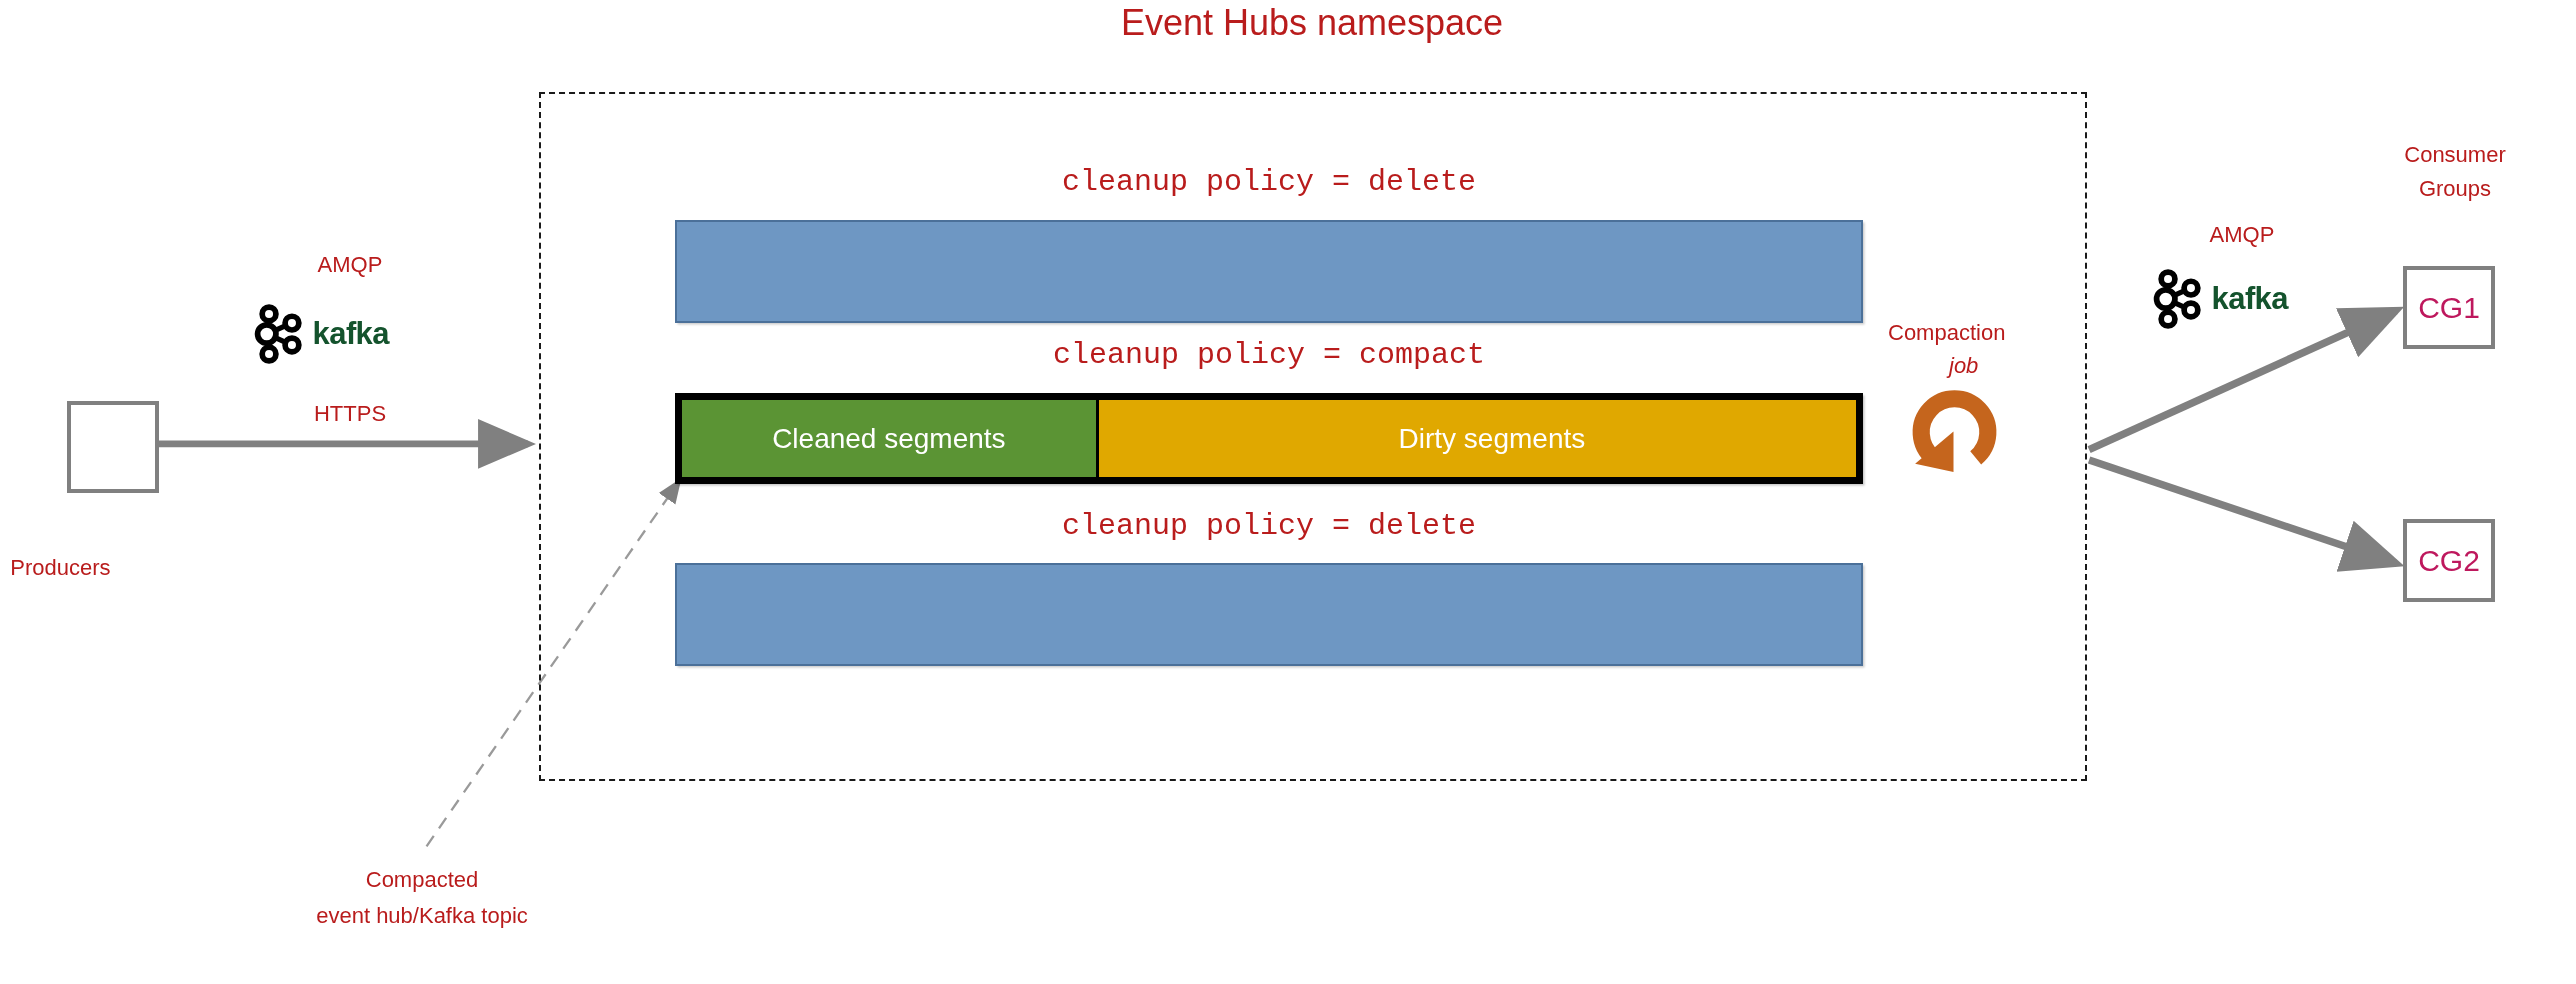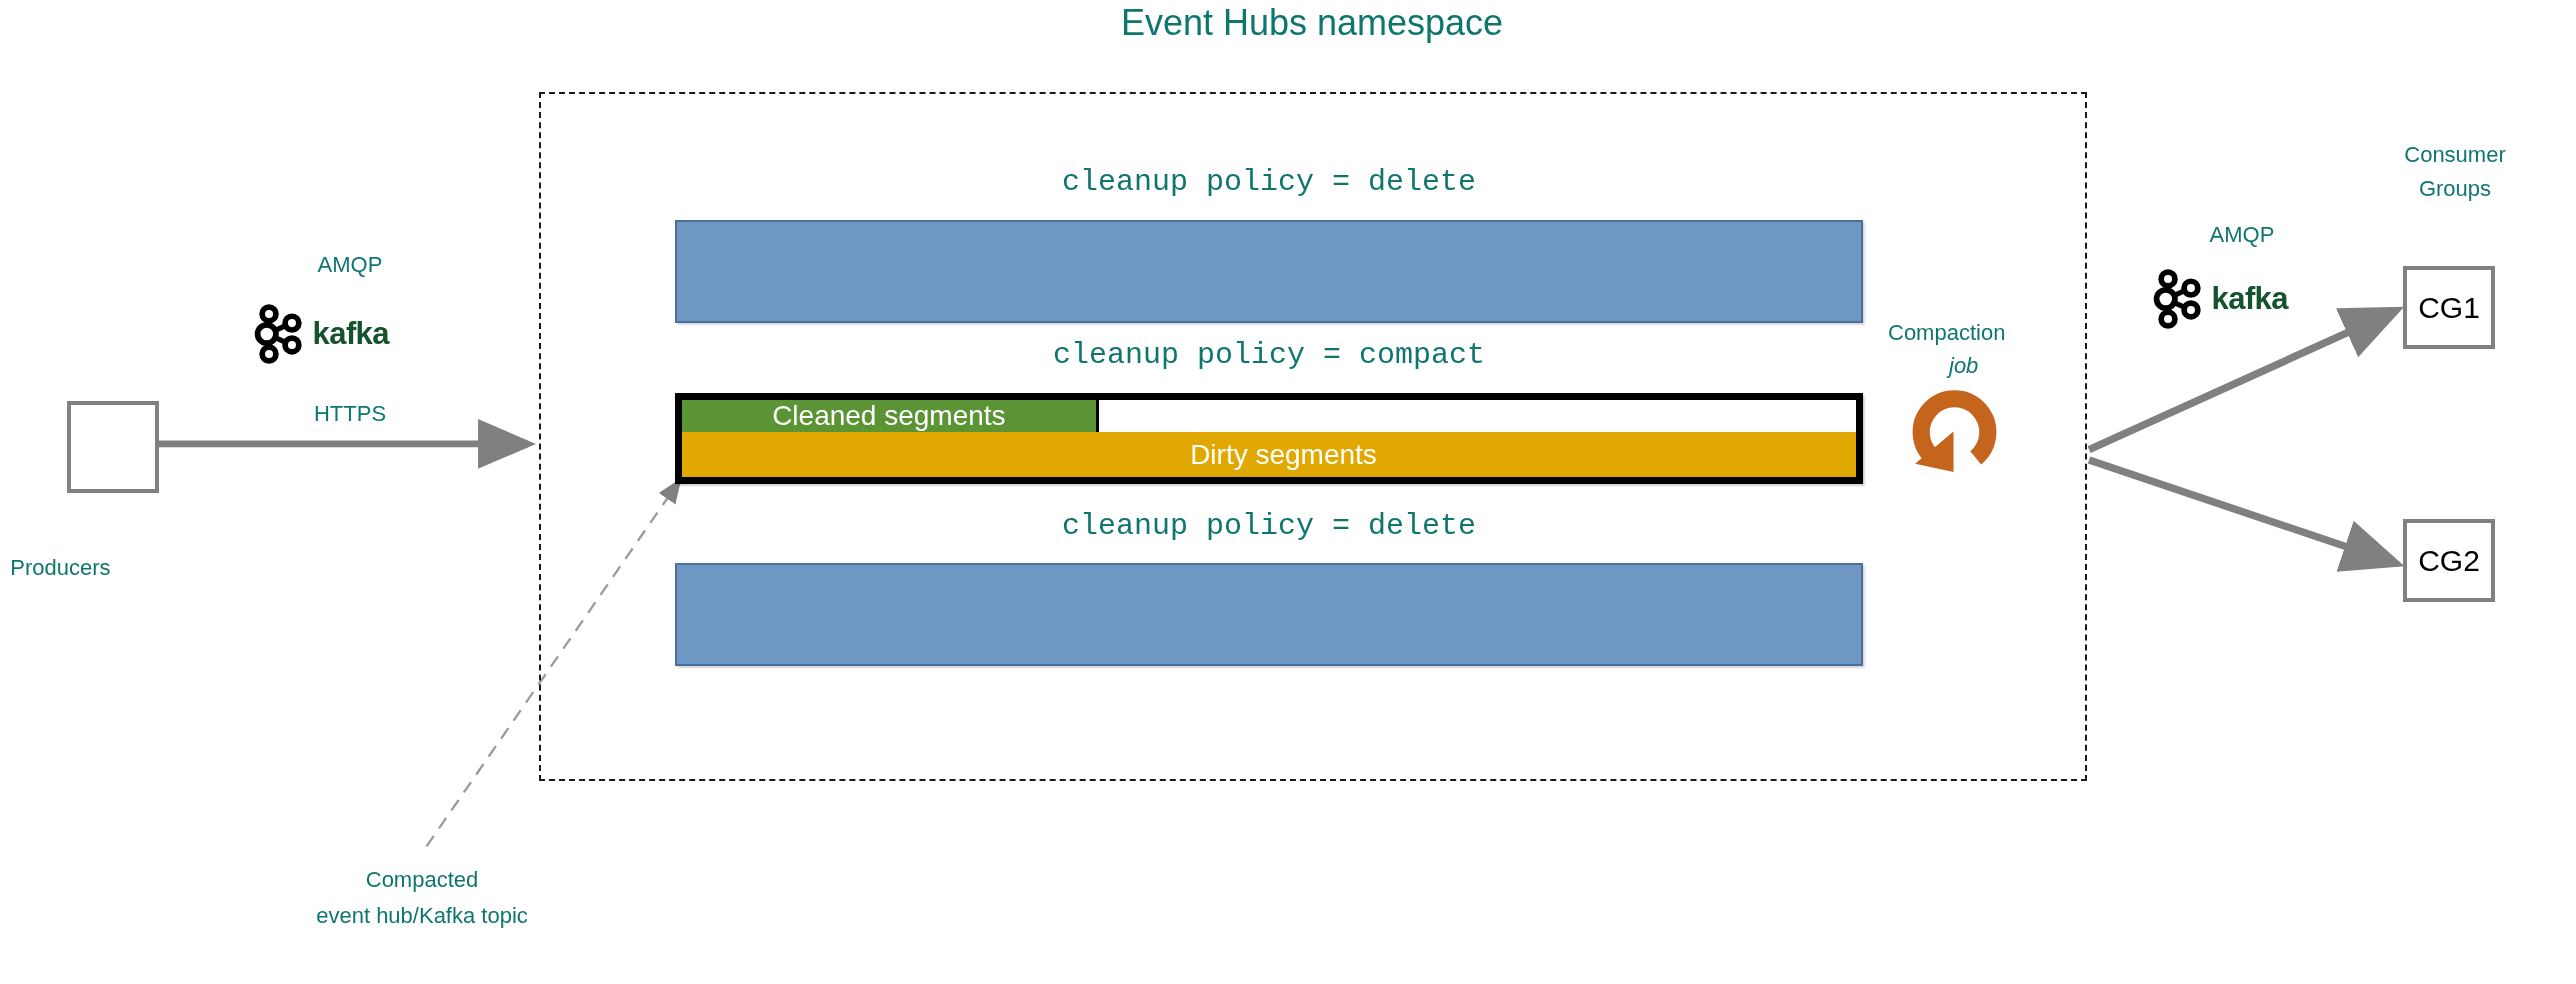--- a/index.html
+++ b/index.html
@@ -11,21 +11,21 @@
   #canvas{position:absolute;inset:0;width:2576px;height:985px;}
 
   .abs{position:absolute;}
 
   
   #vec{position:absolute;left:0;top:0;width:2576px;height:985px;pointer-events:none;}
 
   
   .lbl{
     position:absolute;font-family:"Liberation Sans", sans-serif;
-    color:#0f766e;white-space:nowrap;line-height:1.12;
+    color:#b91c1c;white-space:nowrap;line-height:1.12;
   }
   .lbl-c{transform:translateX(-50%);text-align:center;}
 
   .title{
     font-size:36px;letter-spacing:0px;
   }
   .mono{
     font-family:"Liberation Mono", monospace;
     font-size:30px;letter-spacing:0px;
   }
@@ -46,21 +46,20 @@
     box-sizing:border-box;
     box-shadow:1.7px 1.7px 2.3px rgba(0,0,0,.22);
   }
   #bar-delete-top{left:675px;top:220px;width:1188px;height:103px;}
   #bar-delete-bottom{left:675px;top:563px;width:1188px;height:103px;}
 
   #bar-compact{
     position:absolute;left:675px;top:393px;width:1188px;height:91px;
     border:7px solid #000000;box-sizing:border-box;display:flex;
     box-shadow:1.7px 1.7px 2.3px rgba(0,0,0,.25);
-    flex-direction:column;
   }
   #seg-cleaned{
     width:35.5%;background:#5B9434;
     display:flex;align-items:center;justify-content:center;
     border-right:3.4px solid #000000;box-sizing:border-box;
   }
   #seg-dirty{
     flex:1;background:#E0A800;
     display:flex;align-items:center;justify-content:center;padding-left:29px;
   }
@@ -72,21 +71,21 @@
   
   #producers-box{
     left:67px;top:401px;width:92px;height:92px;
     border:4px solid #808080;background:#ffffff;box-sizing:border-box;
   }
   
   .cg-box{
     position:absolute;width:92px;height:83px;
     border:4px solid #808080;background:#ffffff;box-sizing:border-box;
     display:flex;align-items:center;justify-content:center;
-    font-size:30px;color:#000000;
+    font-size:30px;color:#be185d;
   }
   #cg1-box{left:2403px;top:266px;}
   #cg2-box{left:2403px;top:519px;}
 
   
   .kafka-logo{position:absolute;display:flex;align-items:center;gap:4.6px;}
   .kafka-word{
     font-size:31px;font-weight:bold;letter-spacing:-0.6px;color:#14532d;
     font-family:"Liberation Sans", sans-serif;
   }

